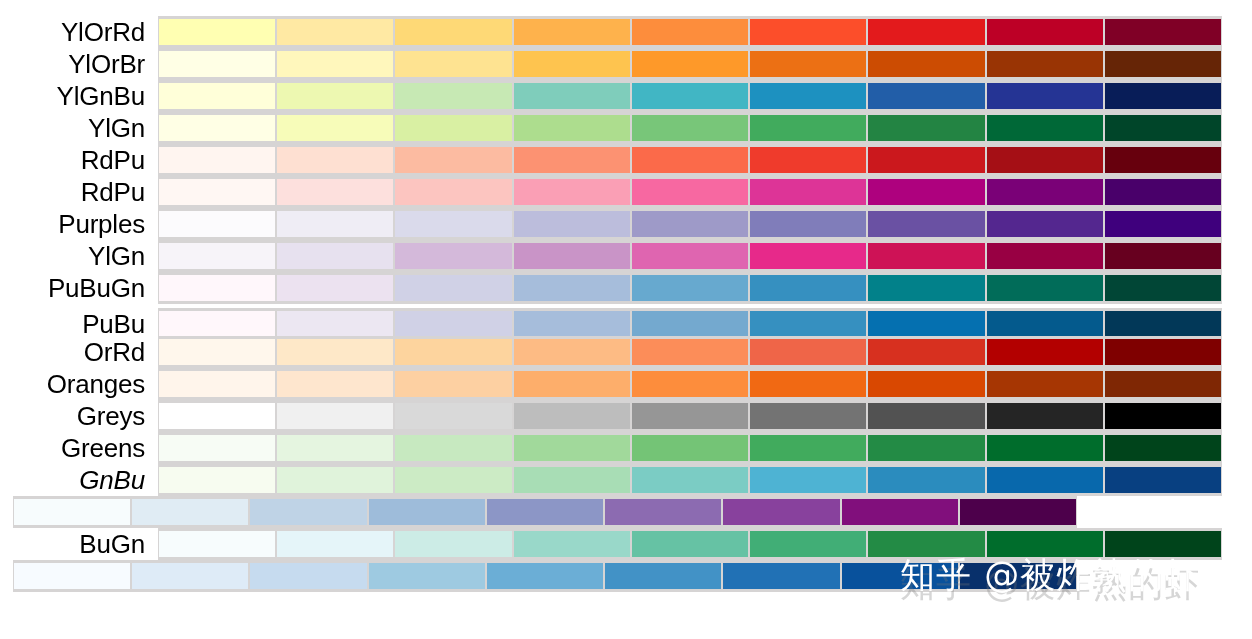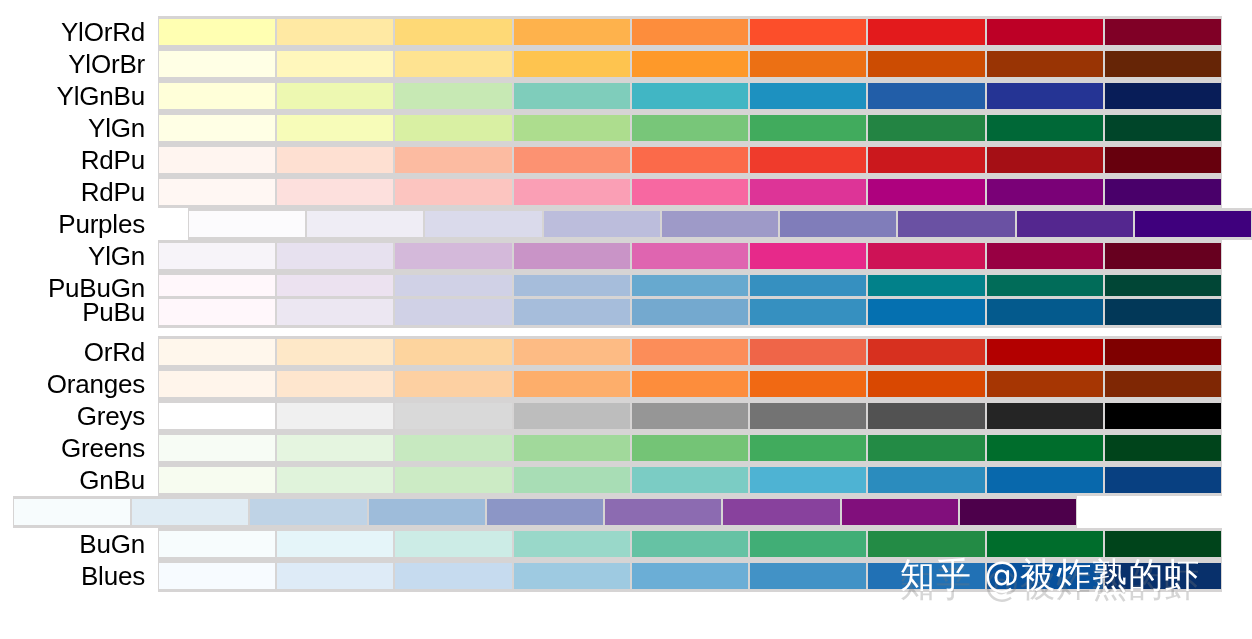--- a/index.html
+++ b/index.html
@@ -155,21 +155,21 @@
           <div class="swatch" title="RdPu 2 #fde0dd" style="background: rgb(253, 224, 221);"></div>
           <div class="swatch" title="RdPu 3 #fcc5c0" style="background: rgb(252, 197, 192);"></div>
           <div class="swatch" title="RdPu 4 #fa9fb5" style="background: rgb(250, 159, 181);"></div>
           <div class="swatch" title="RdPu 5 #f768a1" style="background: rgb(247, 104, 161);"></div>
           <div class="swatch" title="RdPu 6 #dd3497" style="background: rgb(221, 52, 151);"></div>
           <div class="swatch" title="RdPu 7 #ae017e" style="background: rgb(174, 1, 126);"></div>
           <div class="swatch" title="RdPu 8 #7a0177" style="background: rgb(122, 1, 119);"></div>
           <div class="swatch" title="RdPu 9 #49006a" style="background: rgb(73, 0, 106);"></div>
         </div>
       </div>
-      <div class="cmap-row" style="top: 208px; justify-content: space-between;">
+      <div class="cmap-row" style="top: 208px;">
         <div class="row-label">Purples</div>
         <div class="swatch-strip" style="background: rgb(214, 212, 212);">
           <div class="swatch" title="Purples 1 #fcfbfd" style="background: rgb(252, 251, 253);"></div>
           <div class="swatch" title="Purples 2 #efedf5" style="background: rgb(239, 237, 245);"></div>
           <div class="swatch" title="Purples 3 #dadaeb" style="background: rgb(218, 218, 235);"></div>
           <div class="swatch" title="Purples 4 #bcbddc" style="background: rgb(188, 189, 220);"></div>
           <div class="swatch" title="Purples 5 #9e9ac8" style="background: rgb(158, 154, 200);"></div>
           <div class="swatch" title="Purples 6 #807dba" style="background: rgb(128, 125, 186);"></div>
           <div class="swatch" title="Purples 7 #6a51a3" style="background: rgb(106, 81, 163);"></div>
           <div class="swatch" title="Purples 8 #54278f" style="background: rgb(84, 39, 143);"></div>
@@ -197,21 +197,21 @@
           <div class="swatch" title="PuBuGn 2 #ece2f0" style="background: rgb(236, 226, 240);"></div>
           <div class="swatch" title="PuBuGn 3 #d0d1e6" style="background: rgb(208, 209, 230);"></div>
           <div class="swatch" title="PuBuGn 4 #a6bddb" style="background: rgb(166, 189, 219);"></div>
           <div class="swatch" title="PuBuGn 5 #67a9cf" style="background: rgb(103, 169, 207);"></div>
           <div class="swatch" title="PuBuGn 6 #3690c0" style="background: rgb(54, 144, 192);"></div>
           <div class="swatch" title="PuBuGn 7 #02818a" style="background: rgb(2, 129, 138);"></div>
           <div class="swatch" title="PuBuGn 8 #016c59" style="background: rgb(1, 108, 89);"></div>
           <div class="swatch" title="PuBuGn 9 #014636" style="background: rgb(1, 70, 54);"></div>
         </div>
       </div>
-      <div class="cmap-row" style="top: 296px;">
+      <div class="cmap-row" style="top: 308px;">
         <div class="row-label">PuBu</div>
         <div class="swatch-strip" style="background: rgb(214, 212, 212);">
           <div class="swatch" title="PuBu 1 #fff7fb" style="background: rgb(255, 247, 251);"></div>
           <div class="swatch" title="PuBu 2 #ece7f2" style="background: rgb(236, 231, 242);"></div>
           <div class="swatch" title="PuBu 3 #d0d1e6" style="background: rgb(208, 209, 230);"></div>
           <div class="swatch" title="PuBu 4 #a6bddb" style="background: rgb(166, 189, 219);"></div>
           <div class="swatch" title="PuBu 5 #74a9cf" style="background: rgb(116, 169, 207);"></div>
           <div class="swatch" title="PuBu 6 #3690c0" style="background: rgb(54, 144, 192);"></div>
           <div class="swatch" title="PuBu 7 #0570b0" style="background: rgb(5, 112, 176);"></div>
           <div class="swatch" title="PuBu 8 #045a8d" style="background: rgb(4, 90, 141);"></div>
@@ -267,21 +267,21 @@
           <div class="swatch" title="Greens 2 #e5f5e0" style="background: rgb(229, 245, 224);"></div>
           <div class="swatch" title="Greens 3 #c7e9c0" style="background: rgb(199, 233, 192);"></div>
           <div class="swatch" title="Greens 4 #a1d99b" style="background: rgb(161, 217, 155);"></div>
           <div class="swatch" title="Greens 5 #74c476" style="background: rgb(116, 196, 118);"></div>
           <div class="swatch" title="Greens 6 #41ab5d" style="background: rgb(65, 171, 93);"></div>
           <div class="swatch" title="Greens 7 #238b45" style="background: rgb(35, 139, 69);"></div>
           <div class="swatch" title="Greens 8 #006d2c" style="background: rgb(0, 109, 44);"></div>
           <div class="swatch" title="Greens 9 #00441b" style="background: rgb(0, 68, 27);"></div>
         </div>
       </div>
-      <div class="cmap-row" style="top: 464px;">
+      <div class="cmap-row" style="top: 464px; font-style: italic;">
         <div class="row-label">GnBu</div>
         <div class="swatch-strip" style="background: rgb(214, 212, 212);">
           <div class="swatch" title="GnBu 1 #f7fcf0" style="background: rgb(247, 252, 240);"></div>
           <div class="swatch" title="GnBu 2 #e0f3db" style="background: rgb(224, 243, 219);"></div>
           <div class="swatch" title="GnBu 3 #ccebc5" style="background: rgb(204, 235, 197);"></div>
           <div class="swatch" title="GnBu 4 #a8ddb5" style="background: rgb(168, 221, 181);"></div>
           <div class="swatch" title="GnBu 5 #7bccc4" style="background: rgb(123, 204, 196);"></div>
           <div class="swatch" title="GnBu 6 #4eb3d3" style="background: rgb(78, 179, 211);"></div>
           <div class="swatch" title="GnBu 7 #2b8cbe" style="background: rgb(43, 140, 190);"></div>
           <div class="swatch" title="GnBu 8 #0868ac" style="background: rgb(8, 104, 172);"></div>
@@ -309,21 +309,20 @@
           <div class="swatch" title="BuGn 3 #ccece6" style="background: rgb(204, 236, 230);"></div>
           <div class="swatch" title="BuGn 4 #99d8c9" style="background: rgb(153, 216, 201);"></div>
           <div class="swatch" title="BuGn 5 #66c2a4" style="background: rgb(102, 194, 164);"></div>
           <div class="swatch" title="BuGn 6 #41ae76" style="background: rgb(65, 174, 118);"></div>
           <div class="swatch" title="BuGn 7 #238b45" style="background: rgb(35, 139, 69);"></div>
           <div class="swatch" title="BuGn 8 #006d2c" style="background: rgb(0, 109, 44);"></div>
           <div class="swatch" title="BuGn 9 #00441b" style="background: rgb(0, 68, 27);"></div>
         </div>
       </div>
       <div class="cmap-row" style="top: 560px;">
-        <div class="row-label">Blues</div>
         <div class="swatch-strip" style="background: rgb(214, 212, 212);">
           <div class="swatch" title="Blues 1 #f7fbff" style="background: rgb(247, 251, 255);"></div>
           <div class="swatch" title="Blues 2 #deebf7" style="background: rgb(222, 235, 247);"></div>
           <div class="swatch" title="Blues 3 #c6dbef" style="background: rgb(198, 219, 239);"></div>
           <div class="swatch" title="Blues 4 #9ecae1" style="background: rgb(158, 202, 225);"></div>
           <div class="swatch" title="Blues 5 #6baed6" style="background: rgb(107, 174, 214);"></div>
           <div class="swatch" title="Blues 6 #4292c6" style="background: rgb(66, 146, 198);"></div>
           <div class="swatch" title="Blues 7 #2171b5" style="background: rgb(33, 113, 181);"></div>
           <div class="swatch" title="Blues 8 #08519c" style="background: rgb(8, 81, 156);"></div>
           <div class="swatch" title="Blues 9 #08306b" style="background: rgb(8, 48, 107);"></div>

